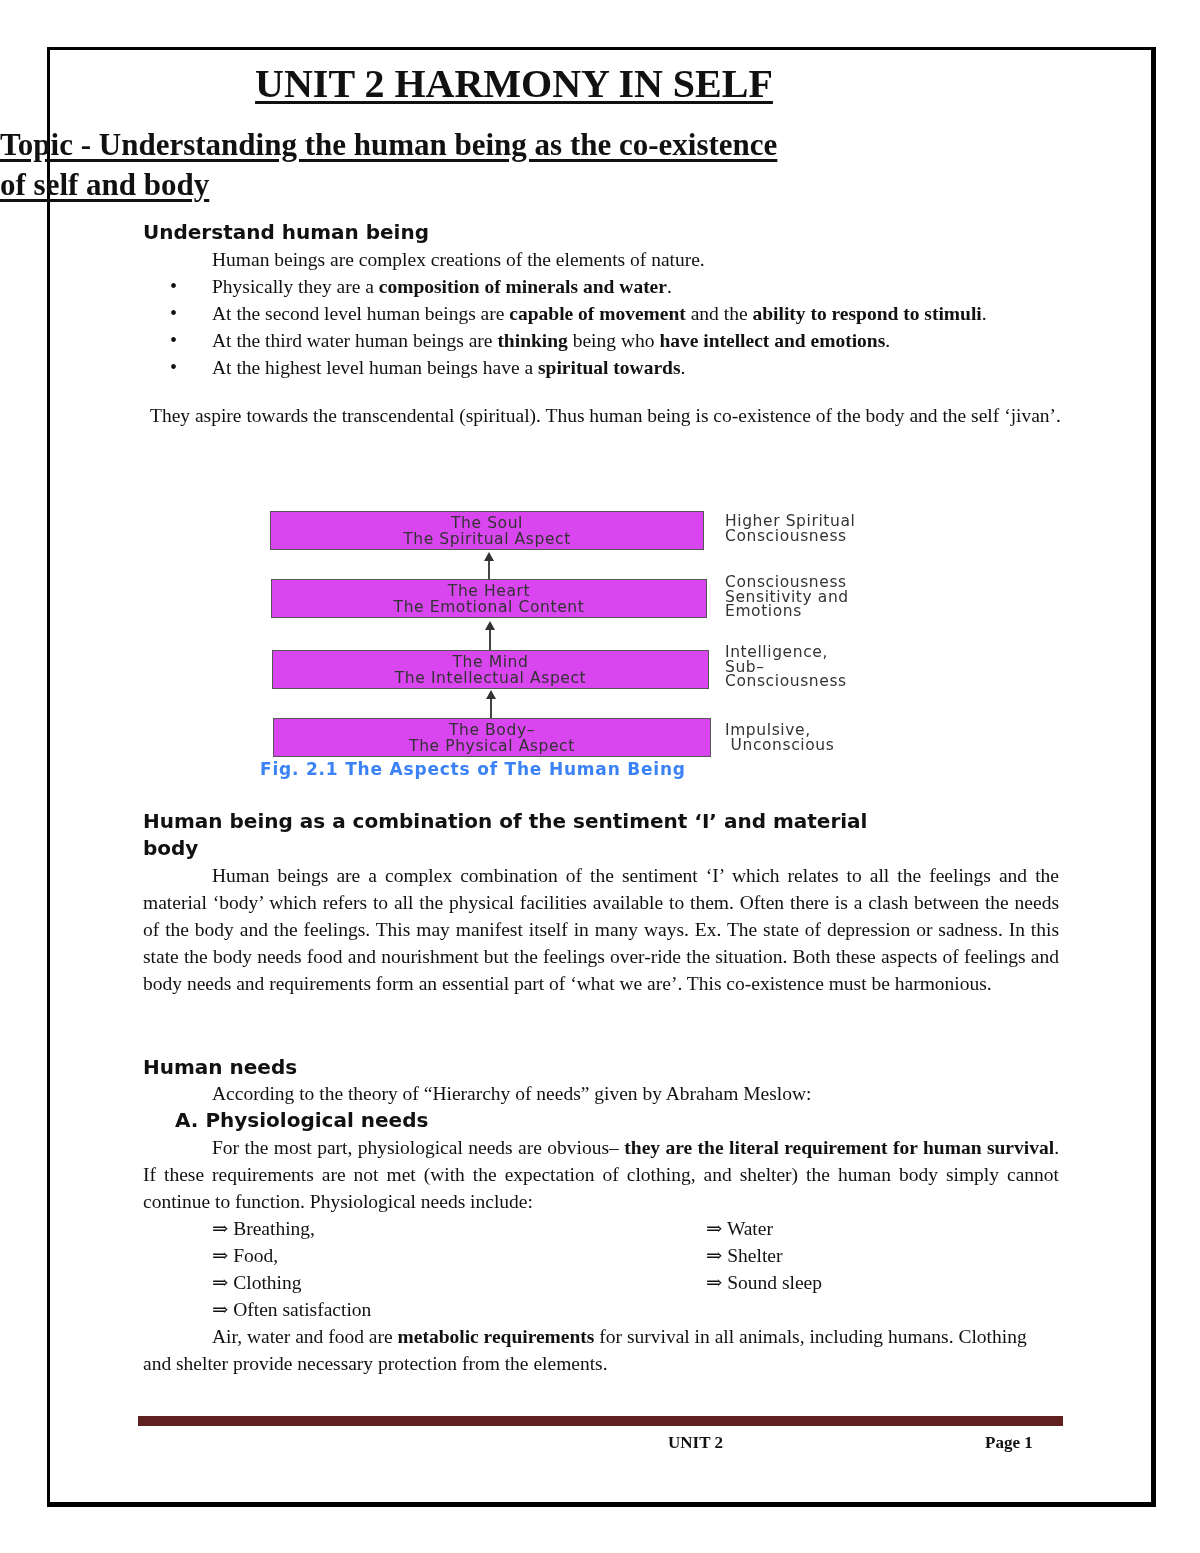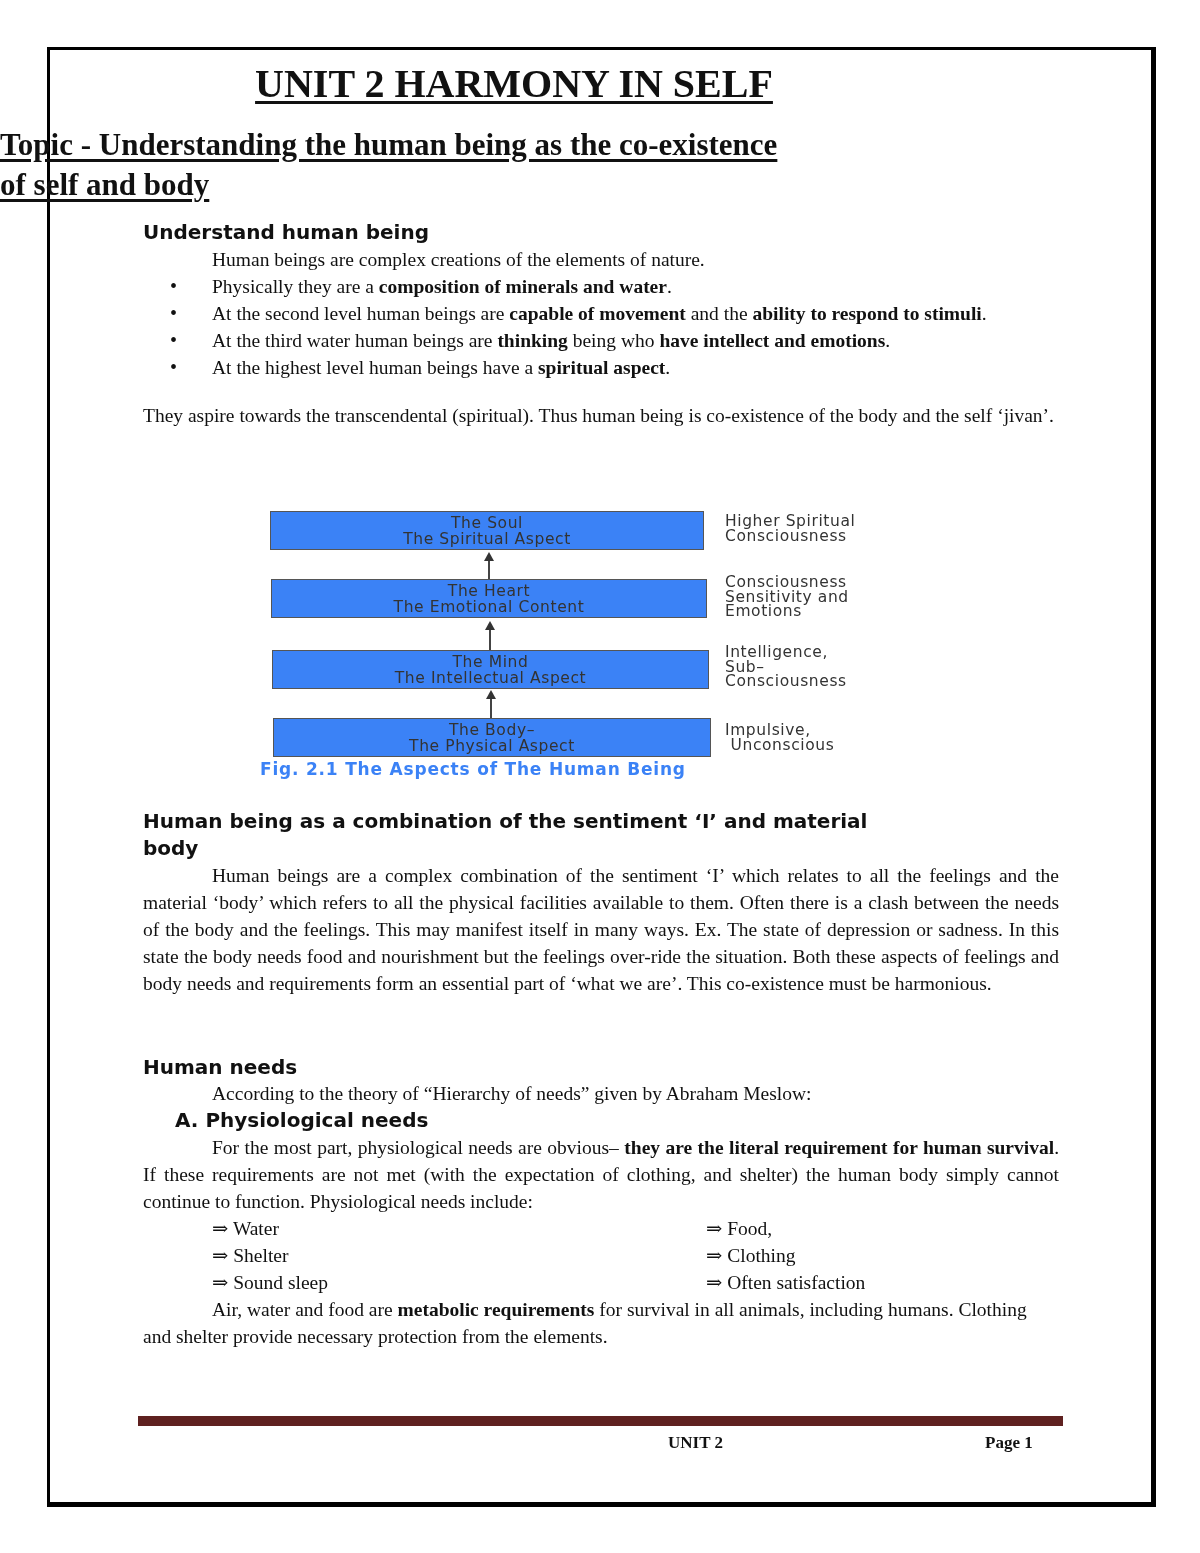--- a/index.html
+++ b/index.html
@@ -18,21 +18,21 @@
   .h-sans { font-family: "DejaVu Sans", sans-serif; font-weight: bold; font-size: 20px; line-height: 26px; }
   .body-text { font-size: 19.5px; line-height: 27px; }
   .indent { padding-left: 69px; }
   ul.bullets { list-style: none; margin: 0; padding: 0; }
   ul.bullets li { position: relative; padding-left: 69px; }
   ul.bullets li::before { content: "•"; position: absolute; left: 27px; top: 0; font-size: 20px; }
   .justify { text-align: justify; text-align-last: left; }
   b { font-weight: bold; }
 
   
-  .dbox { position: absolute; border: 1.5px solid #555; background: #3b82f6;
+  .dbox { position: absolute; border: 1.5px solid #555; background: #d946ef;
           font-family: "DejaVu Sans", sans-serif; font-size: 15.5px; line-height: 16px;
           color: #333; text-align: center; letter-spacing: 0.6px; display: flex;
           flex-direction: column; justify-content: center; }
   .dlabel { position: absolute; left: 725px; font-family: "DejaVu Sans", sans-serif;
             font-size: 15.5px; line-height: 14.5px; color: #333; letter-spacing: 0.6px; }
   .arrow { position: absolute; width: 1.5px; background: #444; }
   .arrowhead { position: absolute; width: 0; height: 0; border-left: 5px solid transparent;
                border-right: 5px solid transparent; border-bottom: 9px solid #333; }
   .caption { position: absolute; left: 260px; top: 759px; font-family: "DejaVu Sans", sans-serif;
              font-weight: bold; font-size: 17px; color: #3b82f6; letter-spacing: 0.8px; }
@@ -54,23 +54,23 @@
   <span>Topic - Understanding the human being as the co-existence</span><br><span>of self and body</span>
 </div>
 
 <div class="abs" style="left:143px; top:219px; width:918px;">
   <div class="h-sans">Understand human being</div>
   <div class="body-text indent" style="margin-top:1px;">Human beings are complex creations of the elements of nature.</div>
   <ul class="bullets body-text">
     <li><span>Physically they are a </span><b>composition of minerals and water</b><span>.</span></li>
     <li><span>At the second level human beings are </span><b>capable of movement</b><span> and the </span><b>ability to respond to stimuli</b><span>.</span></li>
     <li><span>At the third water human beings are </span><b>thinking</b><span> being who </span><b>have intellect and emotions</b><span>.</span></li>
-    <li><span>At the highest level human beings have a </span><b>spiritual aspect</b><span>.</span></li>
+    <li><span>At the highest level human beings have a </span><b>spiritual towards</b><span>.</span></li>
   </ul>
-  <div class="body-text" style="margin-top:21px;">They aspire towards the transcendental (spiritual). Thus human being is co-existence of the body and the self ‘jivan’.</div>
+  <div class="body-text" style="margin-top:21px;text-align:right;">They aspire towards the transcendental (spiritual). Thus human being is co-existence of the body and the self ‘jivan’.</div>
 </div>
 
 <div>
   <div class="dbox" style="left:270px; top:511px; width:432px; height:37px;">
     <span>The Soul</span>
       <span>The Spiritual Aspect</span>
   </div>
   <div class="dlabel" style="top:514px;">
     <div>Higher Spiritual</div>
       <div>Consciousness</div>
@@ -124,20 +124,21 @@
   <div class="body-text justify" style="text-indent:69px;">Human beings are a complex combination of the sentiment ‘I’ which relates to all the feelings and the material ‘body’ which refers to all the physical facilities available to them. Often there is a clash between the needs of the body and the feelings. This may manifest itself in many ways. Ex. The state of depression or sadness. In this state the body needs food and nourishment but the feelings over-ride the situation. Both these aspects of feelings and body needs and requirements form an essential part of ‘what we are’. This co-existence must be harmonious.</div>
 </div>
 
 <div class="abs" style="left:143px; top:1054px; width:916px;">
   <div class="h-sans">Human needs</div>
   <div class="body-text indent">According to the theory of “Hierarchy of needs” given by Abraham Meslow:</div>
   <div class="h-sans" style="padding-left:32px; line-height:27px;">A. Physiological needs</div>
   <div class="body-text justify" style="text-indent:69px;"><span>For the most part, physiological needs are obvious– </span><b>they are the literal requirement for human survival</b><span>. If these requirements are not met (with the expectation of clothing, and shelter) the human body simply cannot continue to function. Physiological needs include:</span></div>
 
   <div class="arrow-list body-text">
+    <div><span>⇒</span> <span>Breathing,</span></div>
     <div><span>⇒</span> <span>Water</span></div>
     <div><span>⇒</span> <span>Food,</span></div>
     <div><span>⇒</span> <span>Shelter</span></div>
     <div><span>⇒</span> <span>Clothing</span></div>
     <div><span>⇒</span> <span>Sound sleep</span></div>
     <div><span>⇒</span> <span>Often satisfaction</span></div>
     <div></div>
   </div>
 
   <div class="body-text" style="text-indent:69px;"><span>Air, water and food are </span><b>metabolic requirements</b><span> for survival in all animals, including humans. Clothing and shelter provide necessary protection from the elements.</span></div>

